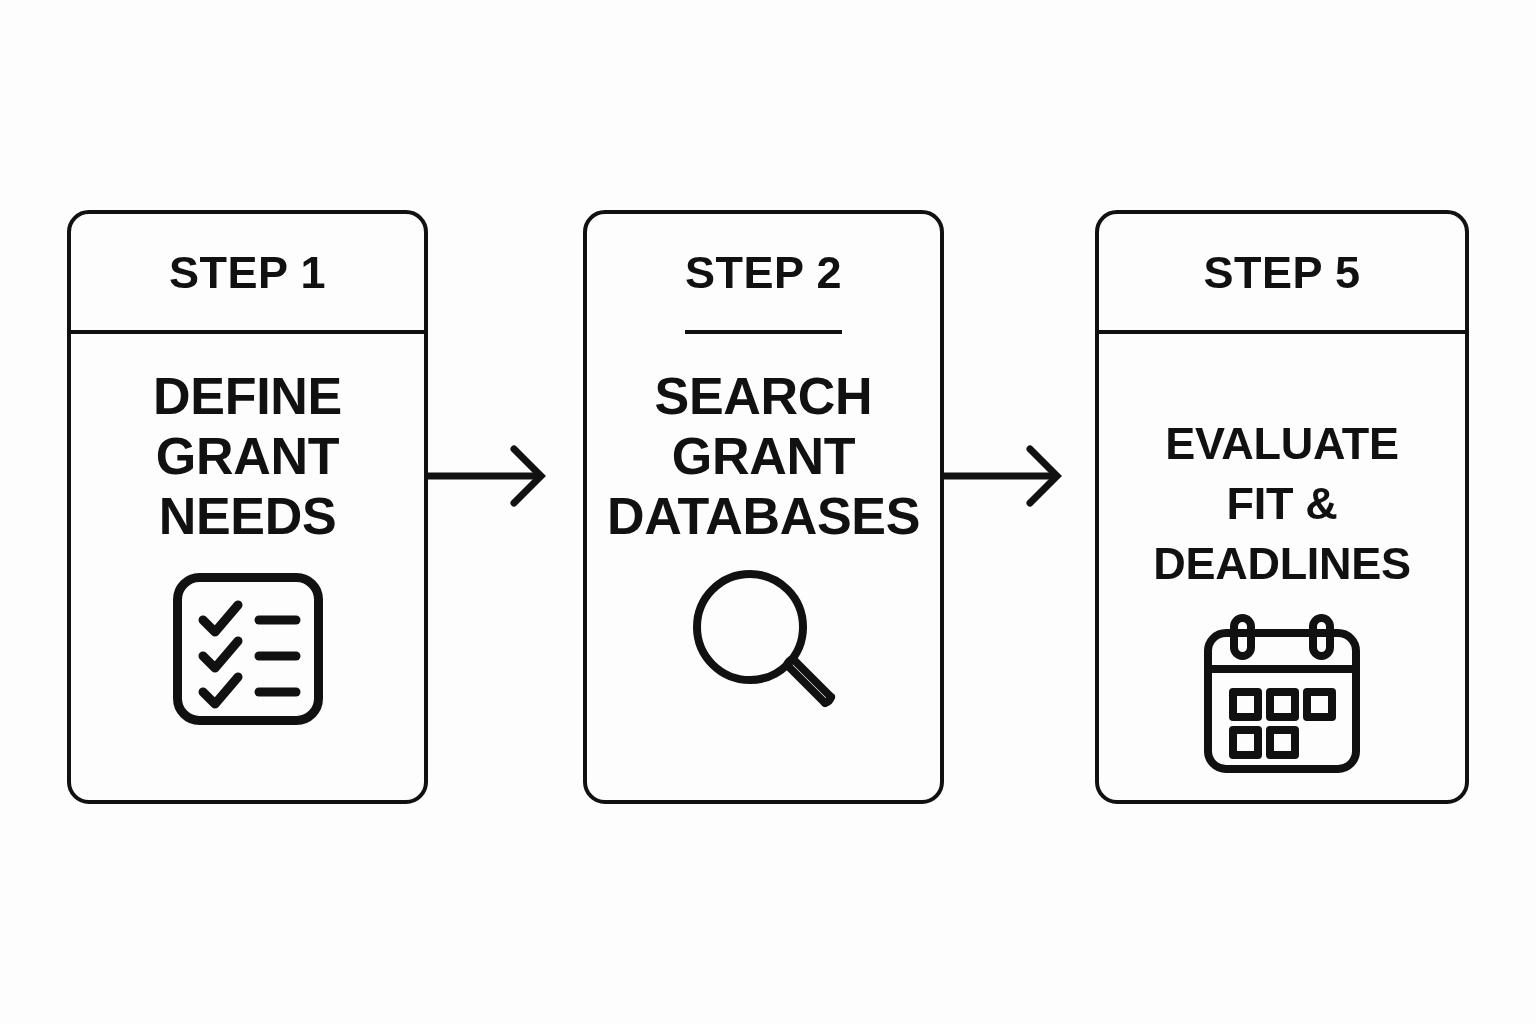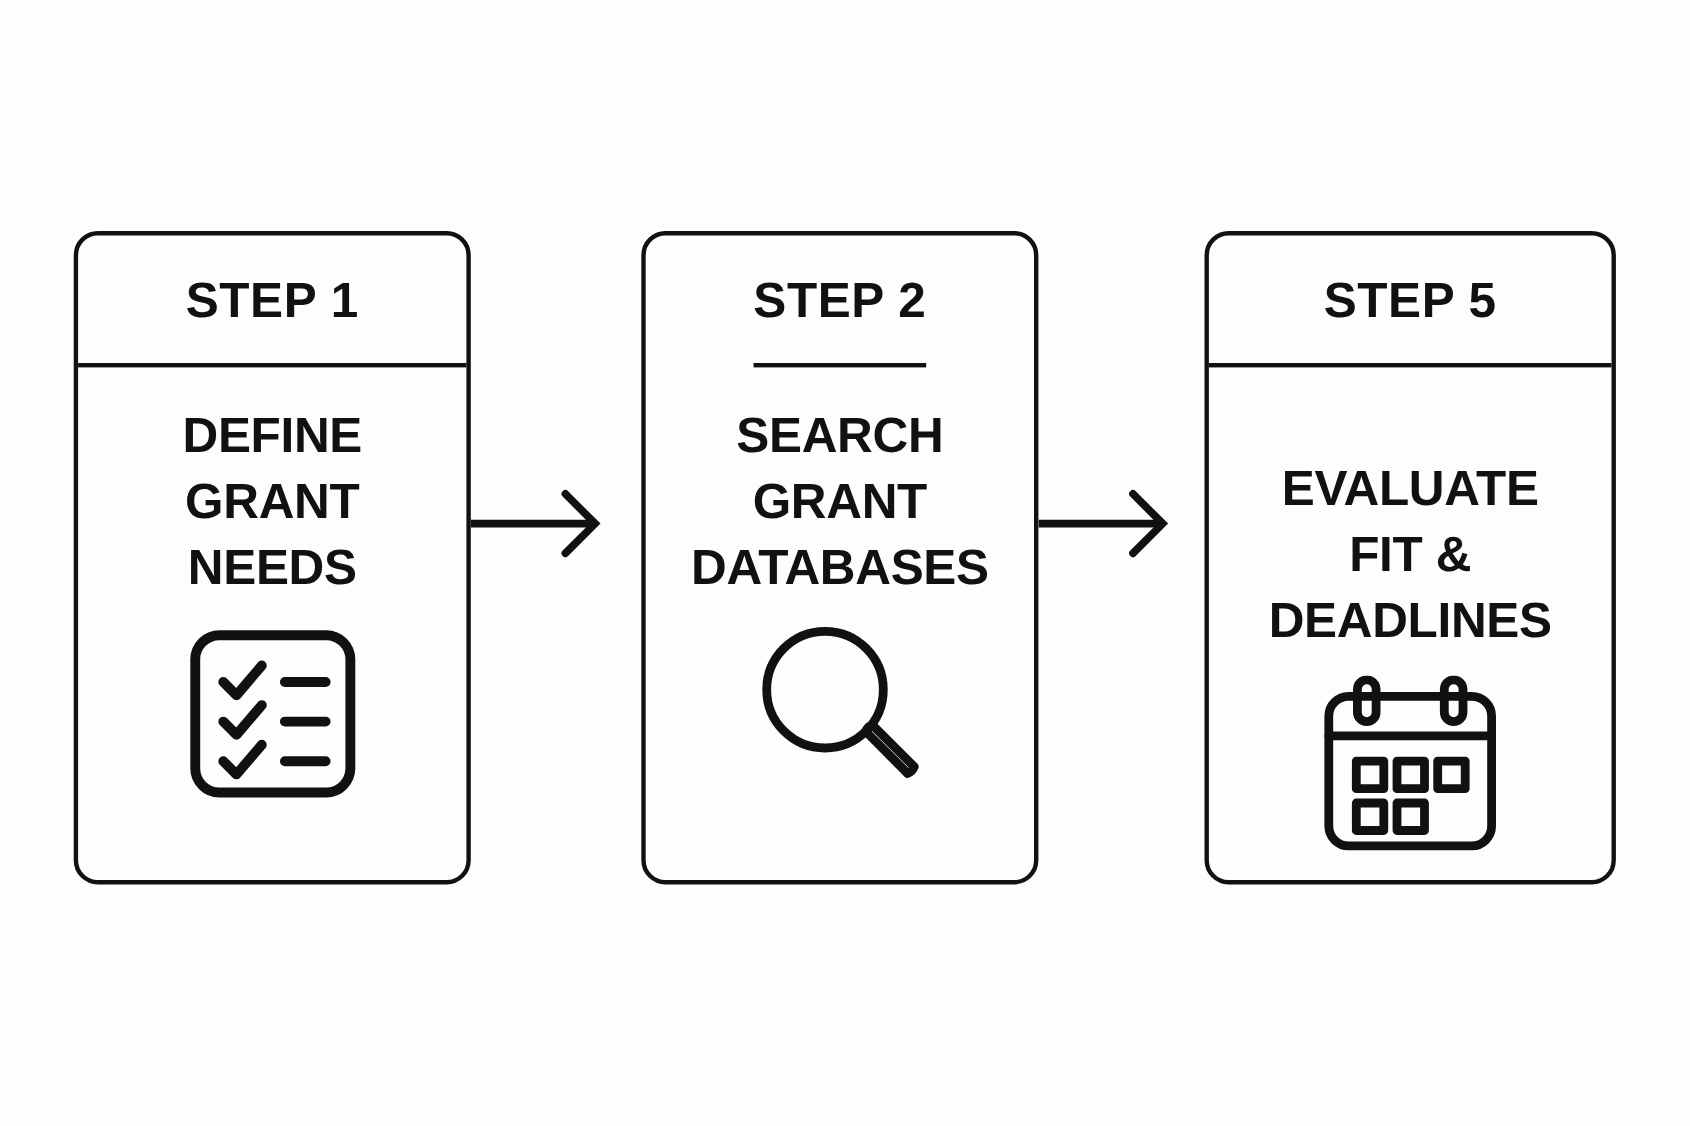--- a/index.html
+++ b/index.html
@@ -53,21 +53,21 @@
   }
 
   .card-body {
     flex: 1 1 auto;
     display: flex;
     flex-direction: column;
     align-items: center;
     padding-top: 32px;
   }
   .card-title {
-    font-size: 45px;
+    font-size: 52px;
     font-weight: bold;
     line-height: 60px;
     color: #111111;
     text-align: center;
     letter-spacing: -0.3px;
     white-space: pre-line;
     padding: 0 6px;
   }
   #card-3 .card-title { font-size: 45px; margin-top: 48px; }
 

